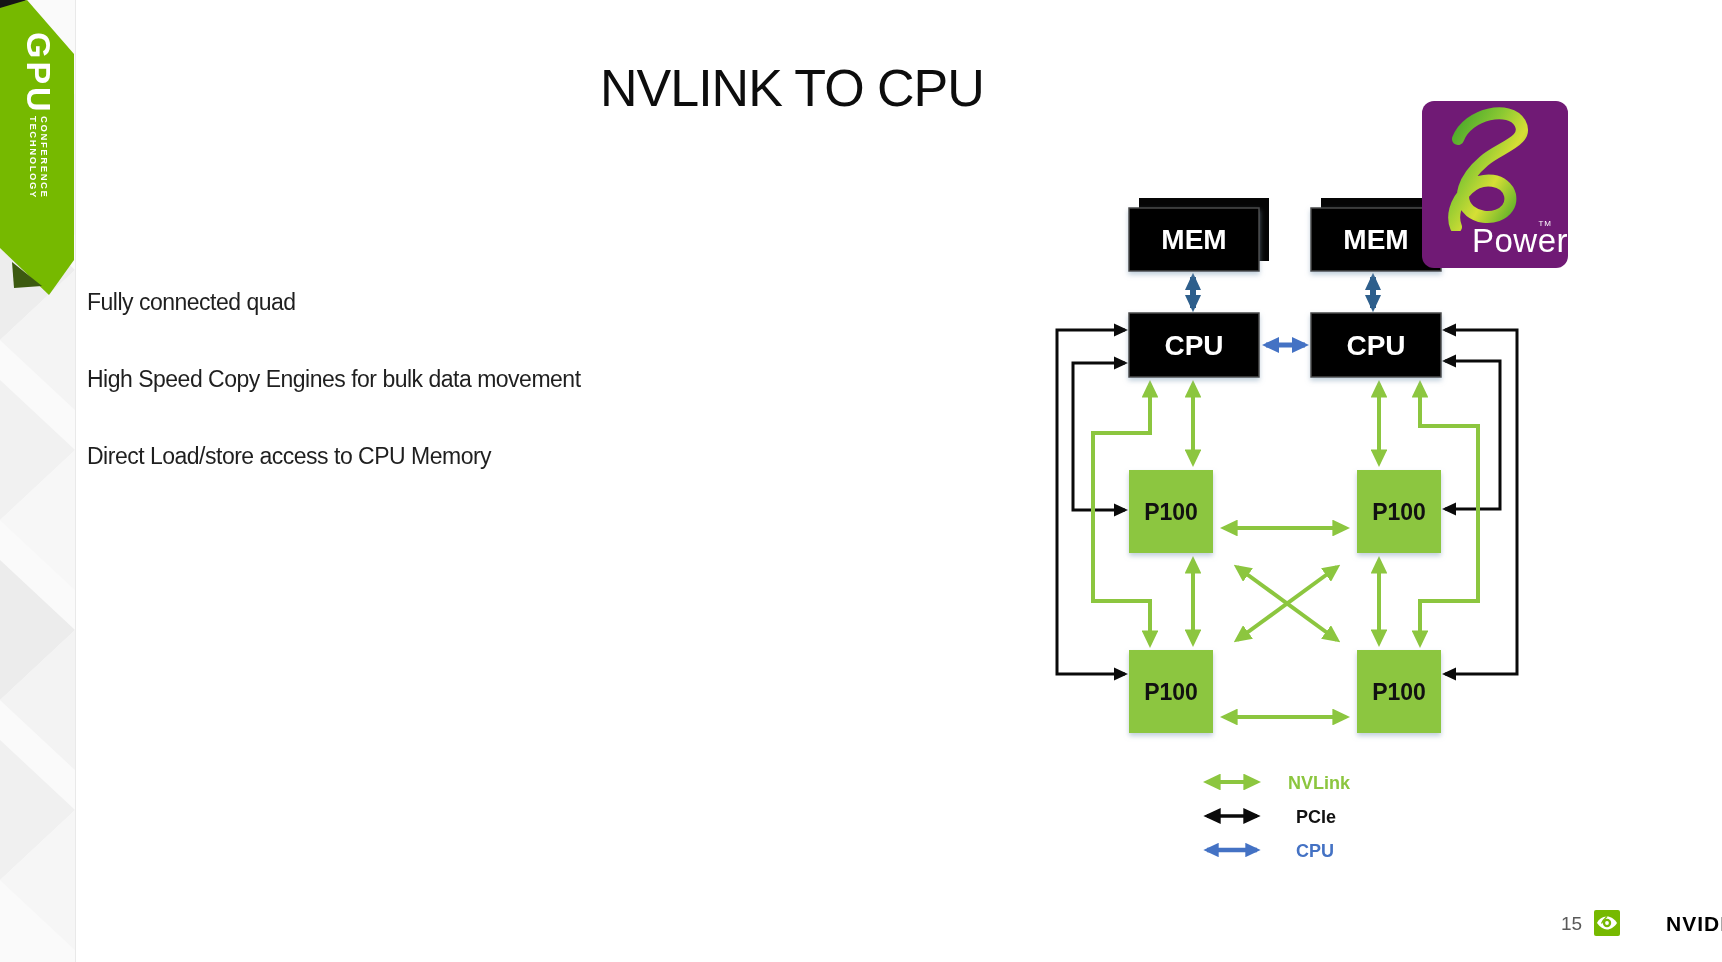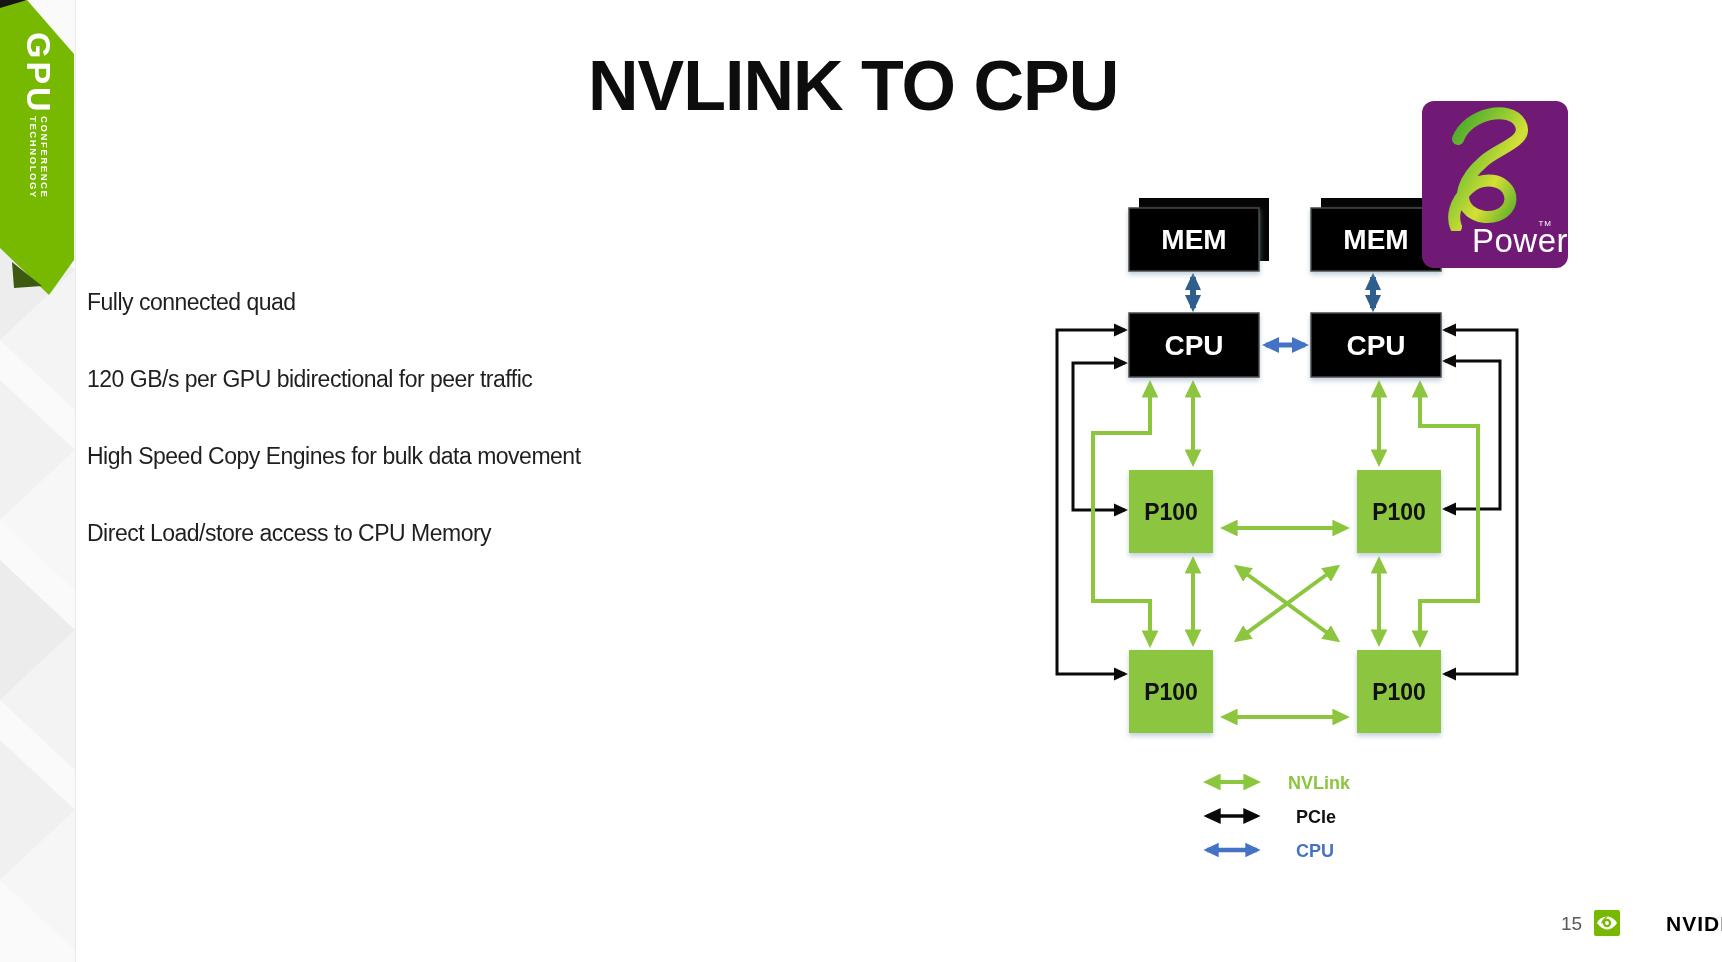--- a/index.html
+++ b/index.html
@@ -10,22 +10,22 @@
   
   .strip{position:absolute;left:0;top:0;}
   .strip-edge{position:absolute;left:75px;top:0;width:1px;height:962px;background:#e9e9e9;}
   
   .banner{position:absolute;left:0;top:0;}
   .banner text{fill:#ffffff;font-family:"Liberation Sans",sans-serif;}
   .banner .brand{font-size:34px;font-weight:bold;letter-spacing:3px;}
   .banner .small{font-size:9.5px;font-weight:bold;letter-spacing:1.6px;}
   
   .title{
-    position:absolute; left:588px; top:46px; margin:0;
-    font-size:70px; font-weight:700; letter-spacing:-1px; color:#0d0d0d;
+    position:absolute; left:588px; top:46px; margin:12px;
+    font-size:52px; font-weight:400; letter-spacing:-1px; color:#0d0d0d;
     white-space:nowrap;
   }
   
   .bullets{position:absolute;left:87px;top:285px;color:#1f1f1f;}
   .bullets div{
     font-size:23px; line-height:35px; margin-bottom:42px;
     letter-spacing:-0.5px; white-space:nowrap;
   }
   
   .diagram{position:absolute;left:930px;top:160px;}
@@ -85,21 +85,20 @@
     </g>
     <g transform="translate(41,116) rotate(90)">
       <text class="small" x="0" y="0">CONFERENCE</text>
     </g>
   </svg>
 
   <h1 class="title">NVLINK TO CPU</h1>
 
   <div class="bullets">
     <div>Fully connected quad</div>
-    <div>120 GB/s per GPU bidirectional for peer traffic</div>
     <div>High Speed Copy Engines for bulk data movement</div>
     <div>Direct Load/store access to CPU Memory</div>
   </div>
 
   <svg class="diagram" width="620" height="720" viewBox="930 160 620 720">
     <defs>
       <marker id="ag" markerUnits="strokeWidth" markerWidth="4.4" markerHeight="4.2" refX="3.4" refY="2.1" orient="auto-start-reverse">
         <path d="M0 0 L4.4 2.1 L0 4.2 Z" fill="#8cc63f"></path>
       </marker>
       <marker id="ab" markerUnits="strokeWidth" markerWidth="4.8" markerHeight="4.4" refX="3.8" refY="2.2" orient="auto-start-reverse">

